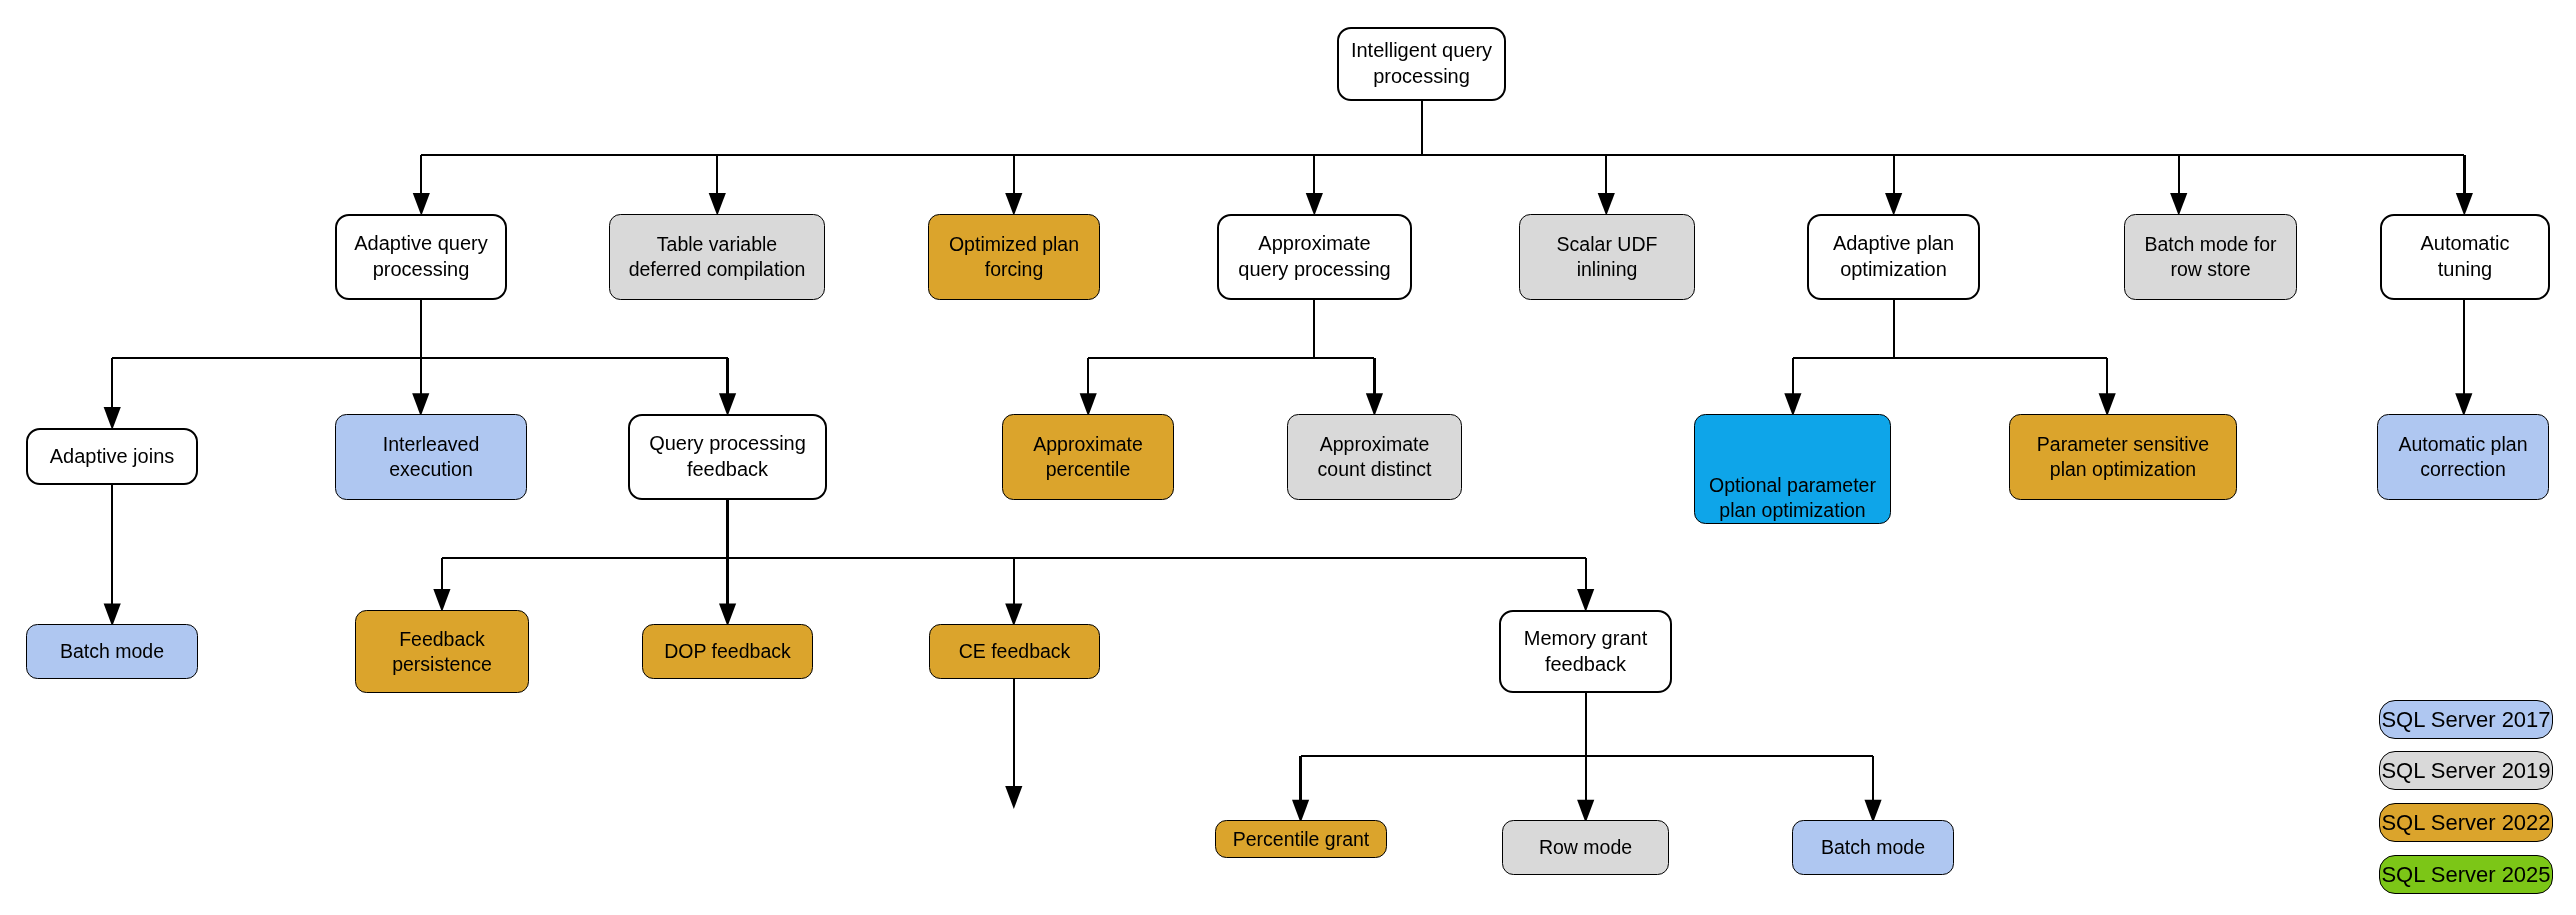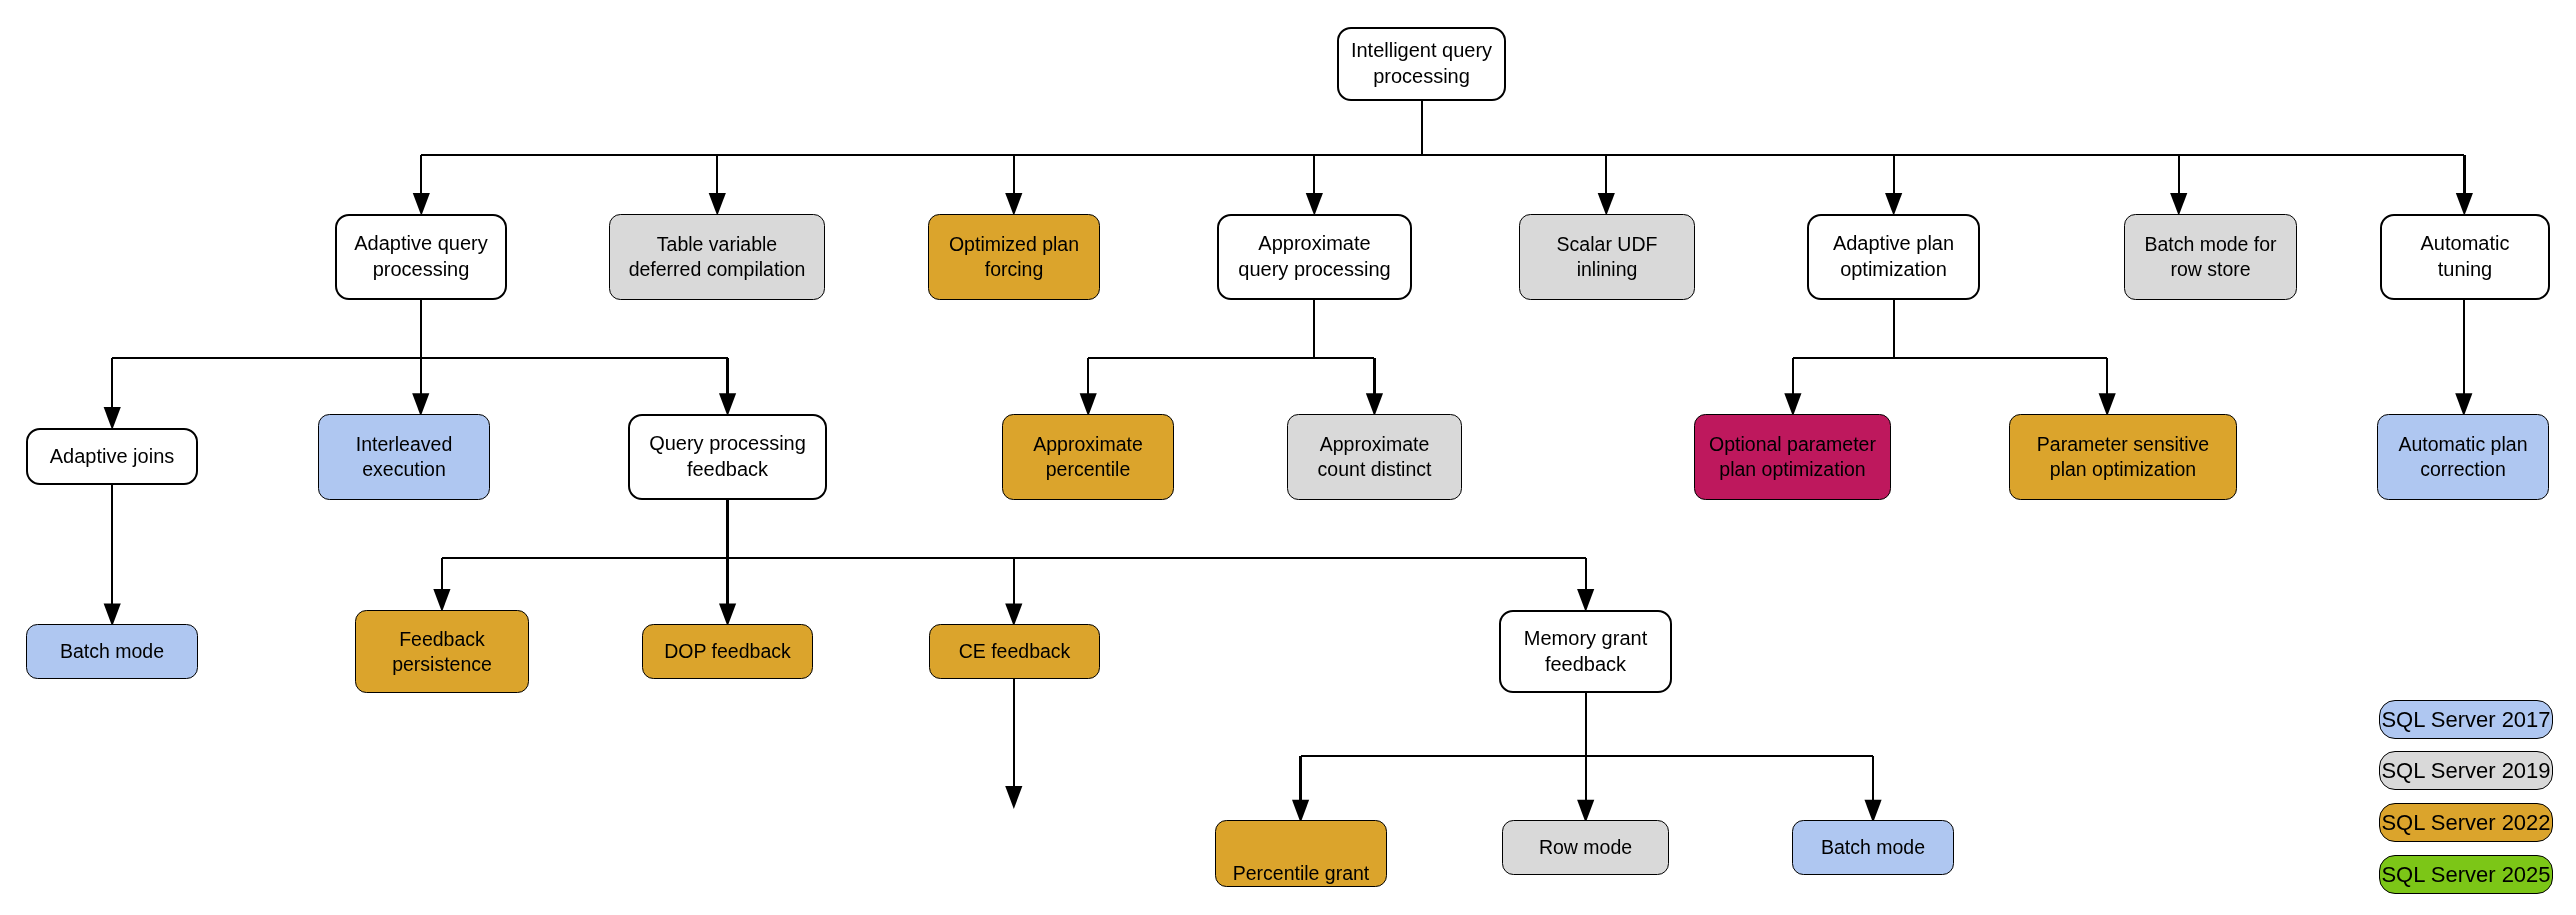--- a/index.html
+++ b/index.html
@@ -131,37 +131,37 @@
 row store</span>
     </div>
   <div class="node cat" style="left: 2380px; top: 214px; width: 170px; height: 86px; background: rgb(255, 255, 255);">
       <span>Automatic
 tuning</span>
     </div>
 
   <div class="node cat" style="left: 26px; top: 428px; width: 172px; height: 57px; background: rgb(255, 255, 255);">
       <span>Adaptive joins</span>
     </div>
-  <div class="node" style="left: 318px; top: 414px; width: 172px; height: 86px; background: rgb(175, 199, 241);">
+  <div class="node" style="left: 335px; top: 414px; width: 192px; height: 86px; background: rgb(175, 199, 241);">
       <span>Interleaved
 execution</span>
     </div>
   <div class="node cat" style="left: 628px; top: 414px; width: 199px; height: 86px; background: rgb(255, 255, 255);">
       <span>Query processing
 feedback</span>
     </div>
   <div class="node" style="left: 1002px; top: 414px; width: 172px; height: 86px; background: rgb(219, 164, 44);">
       <span>Approximate
 percentile</span>
     </div>
   <div class="node" style="left: 1287px; top: 414px; width: 175px; height: 86px; background: rgb(217, 217, 217);">
       <span>Approximate
 count distinct</span>
     </div>
-  <div class="node" style="left: 1694px; top: 414px; width: 197px; height: 86px; background: #be185d;">
+  <div class="node" style="left: 1694px; top: 414px; width: 197px; height: 110px; background: #0ea5e9; align-items: flex-end;">
       <span>Optional parameter
 plan optimization</span>
     </div>
   <div class="node" style="left: 2009px; top: 414px; width: 228px; height: 86px; background: rgb(219, 164, 44);">
       <span>Parameter sensitive
 plan optimization</span>
     </div>
   <div class="node" style="left: 2377px; top: 414px; width: 172px; height: 86px; background: rgb(175, 199, 241);">
       <span>Automatic plan
 correction</span>
@@ -178,21 +178,21 @@
       <span>DOP feedback</span>
     </div>
   <div class="node" style="left: 929px; top: 624px; width: 171px; height: 55px; background: rgb(219, 164, 44);">
       <span>CE feedback</span>
     </div>
   <div class="node cat" style="left: 1499px; top: 610px; width: 173px; height: 83px; background: rgb(255, 255, 255);">
       <span>Memory grant
 feedback</span>
     </div>
 
-  <div class="node" style="left: 1215px; top: 820px; width: 172px; height: 67px; background: rgb(219, 164, 44); align-items: flex-end;">
+  <div class="node" style="left: 1215px; top: 820px; width: 172px; height: 38px; background: rgb(219, 164, 44);">
       <span>Percentile grant</span>
     </div>
   <div class="node" style="left: 1502px; top: 820px; width: 167px; height: 55px; background: rgb(217, 217, 217);">
       <span>Row mode</span>
     </div>
   <div class="node" style="left: 1792px; top: 820px; width: 162px; height: 55px; background: rgb(175, 199, 241);">
       <span>Batch mode</span>
     </div>
 
   <div class="pill" style="left: 2379px; top: 700px; width: 174px; height: 39px; background: rgb(175, 199, 241);">

